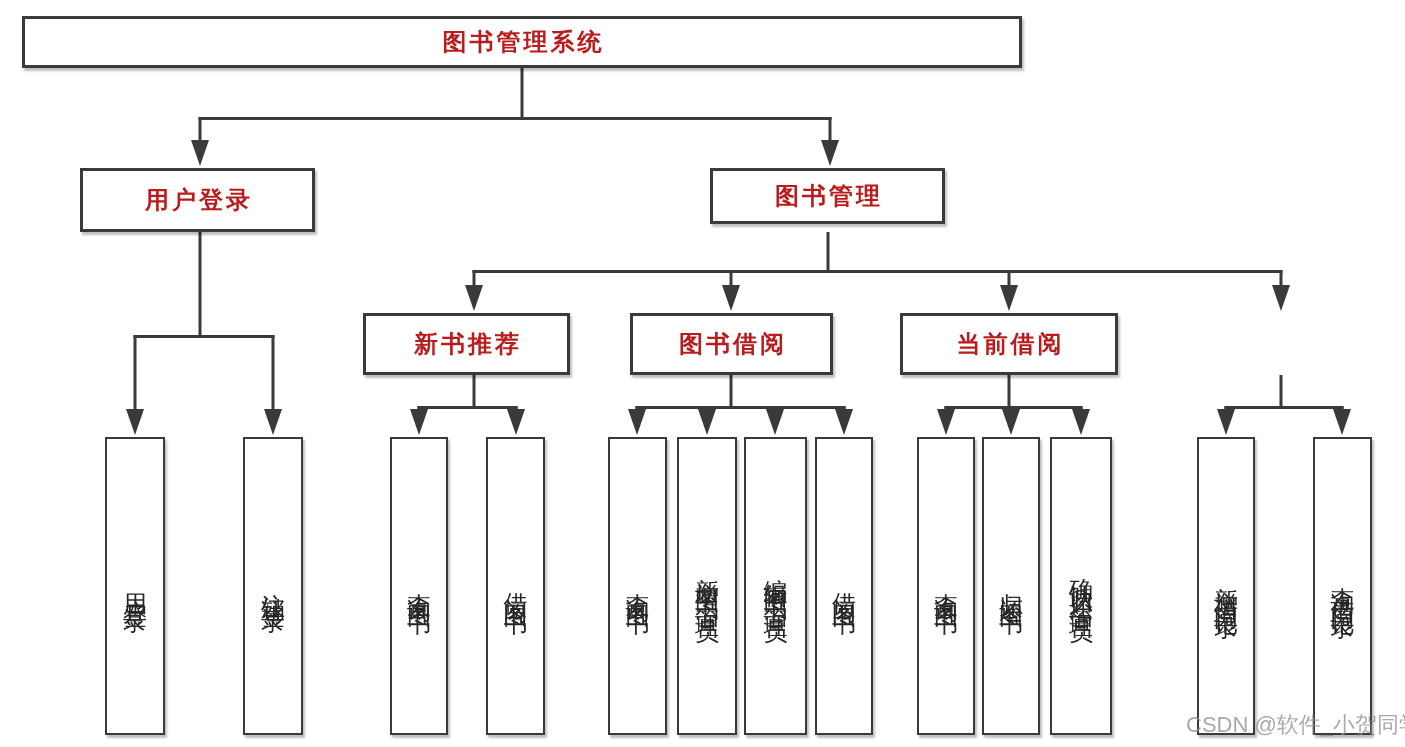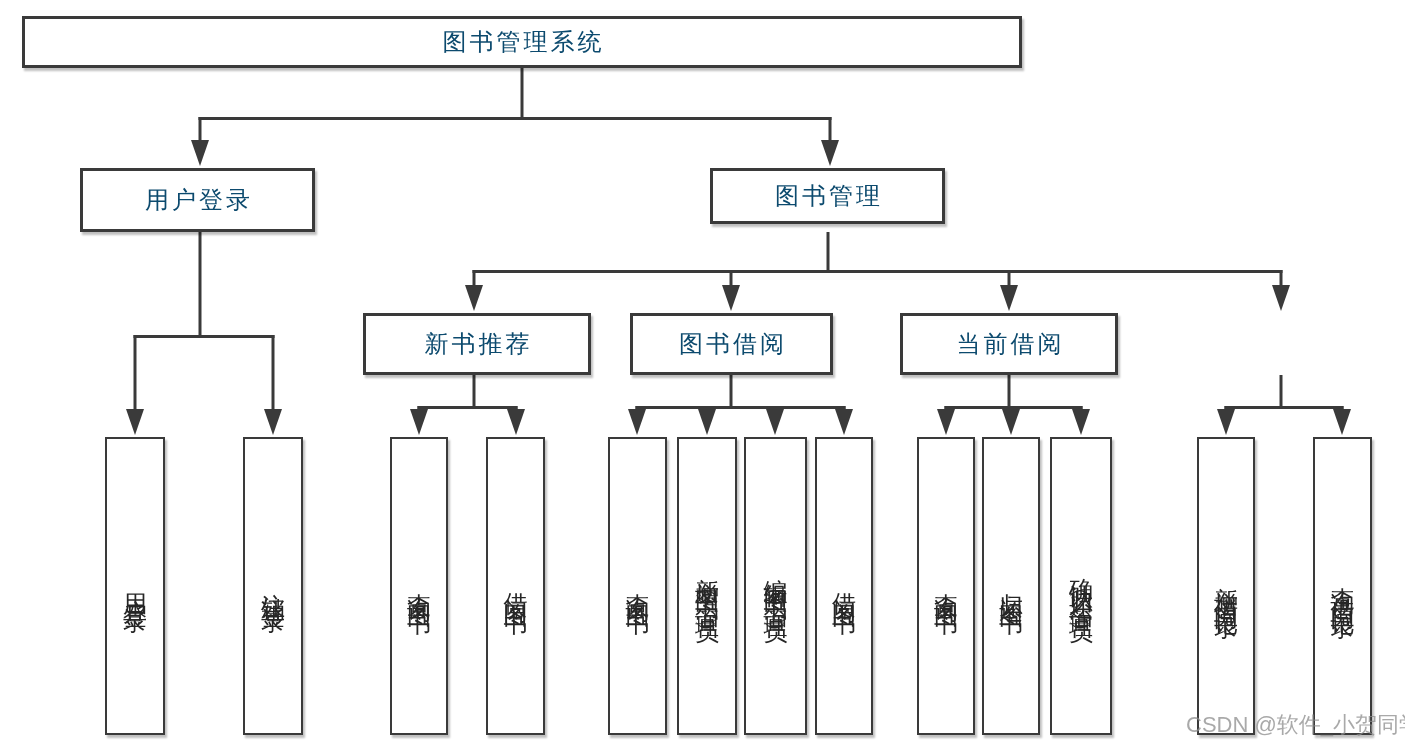--- a/index.html
+++ b/index.html
@@ -14,22 +14,22 @@
   .box {
     position:absolute;
     box-sizing:border-box;
     background:#ffffff;
     border:3px solid #3a3a3a;
     box-shadow:2px 3px 2px rgba(0,0,0,0.25);
     display:flex; align-items:center; justify-content:center;
   }
   .leaf { border-width:2.5px; }
   .hlabel {
-    font-size:24px; letter-spacing:3px; color:#0c4a6e;
-    white-space:nowrap; text-indent:3px;
+    font-size:24px; letter-spacing:3px; color:#b91c1c;
+    white-space:nowrap; text-indent:3px;font-weight:bold;
   }
   .vlabel {
     writing-mode:vertical-rl; text-orientation:mixed;
     font-size:24px; letter-spacing:6px; line-height:1;
     color:#262626; white-space:nowrap;
   }
   .watermark {
     position:absolute; left:1186px; top:710px;
     font-size:22px; color:rgba(140,140,140,0.75);
     white-space:nowrap; z-index:5;
@@ -110,21 +110,21 @@
     <span class="hlabel">图书管理系统</span>
   </div>
 
   <div class="box" style="left:80px;top:168px;width:235px;height:64px">
     <span class="hlabel">用户登录</span>
   </div>
   <div class="box" style="left:710px;top:168px;width:235px;height:56px">
     <span class="hlabel">图书管理</span>
   </div>
 
-  <div class="box" style="left:363px;top:313px;width:228px;height:62px">
+  <div class="box" style="left:363px;top:313px;width:207px;height:62px">
     <span class="hlabel">新书推荐</span>
   </div>
   <div class="box" style="left:630px;top:313px;width:203px;height:62px">
     <span class="hlabel">图书借阅</span>
   </div>
   <div class="box" style="left:900px;top:313px;width:218px;height:62px">
     <span class="hlabel">当前借阅</span>
   </div>
 
   <div class="box leaf" style="left:105px;top:437px;width:60px;height:298px">

